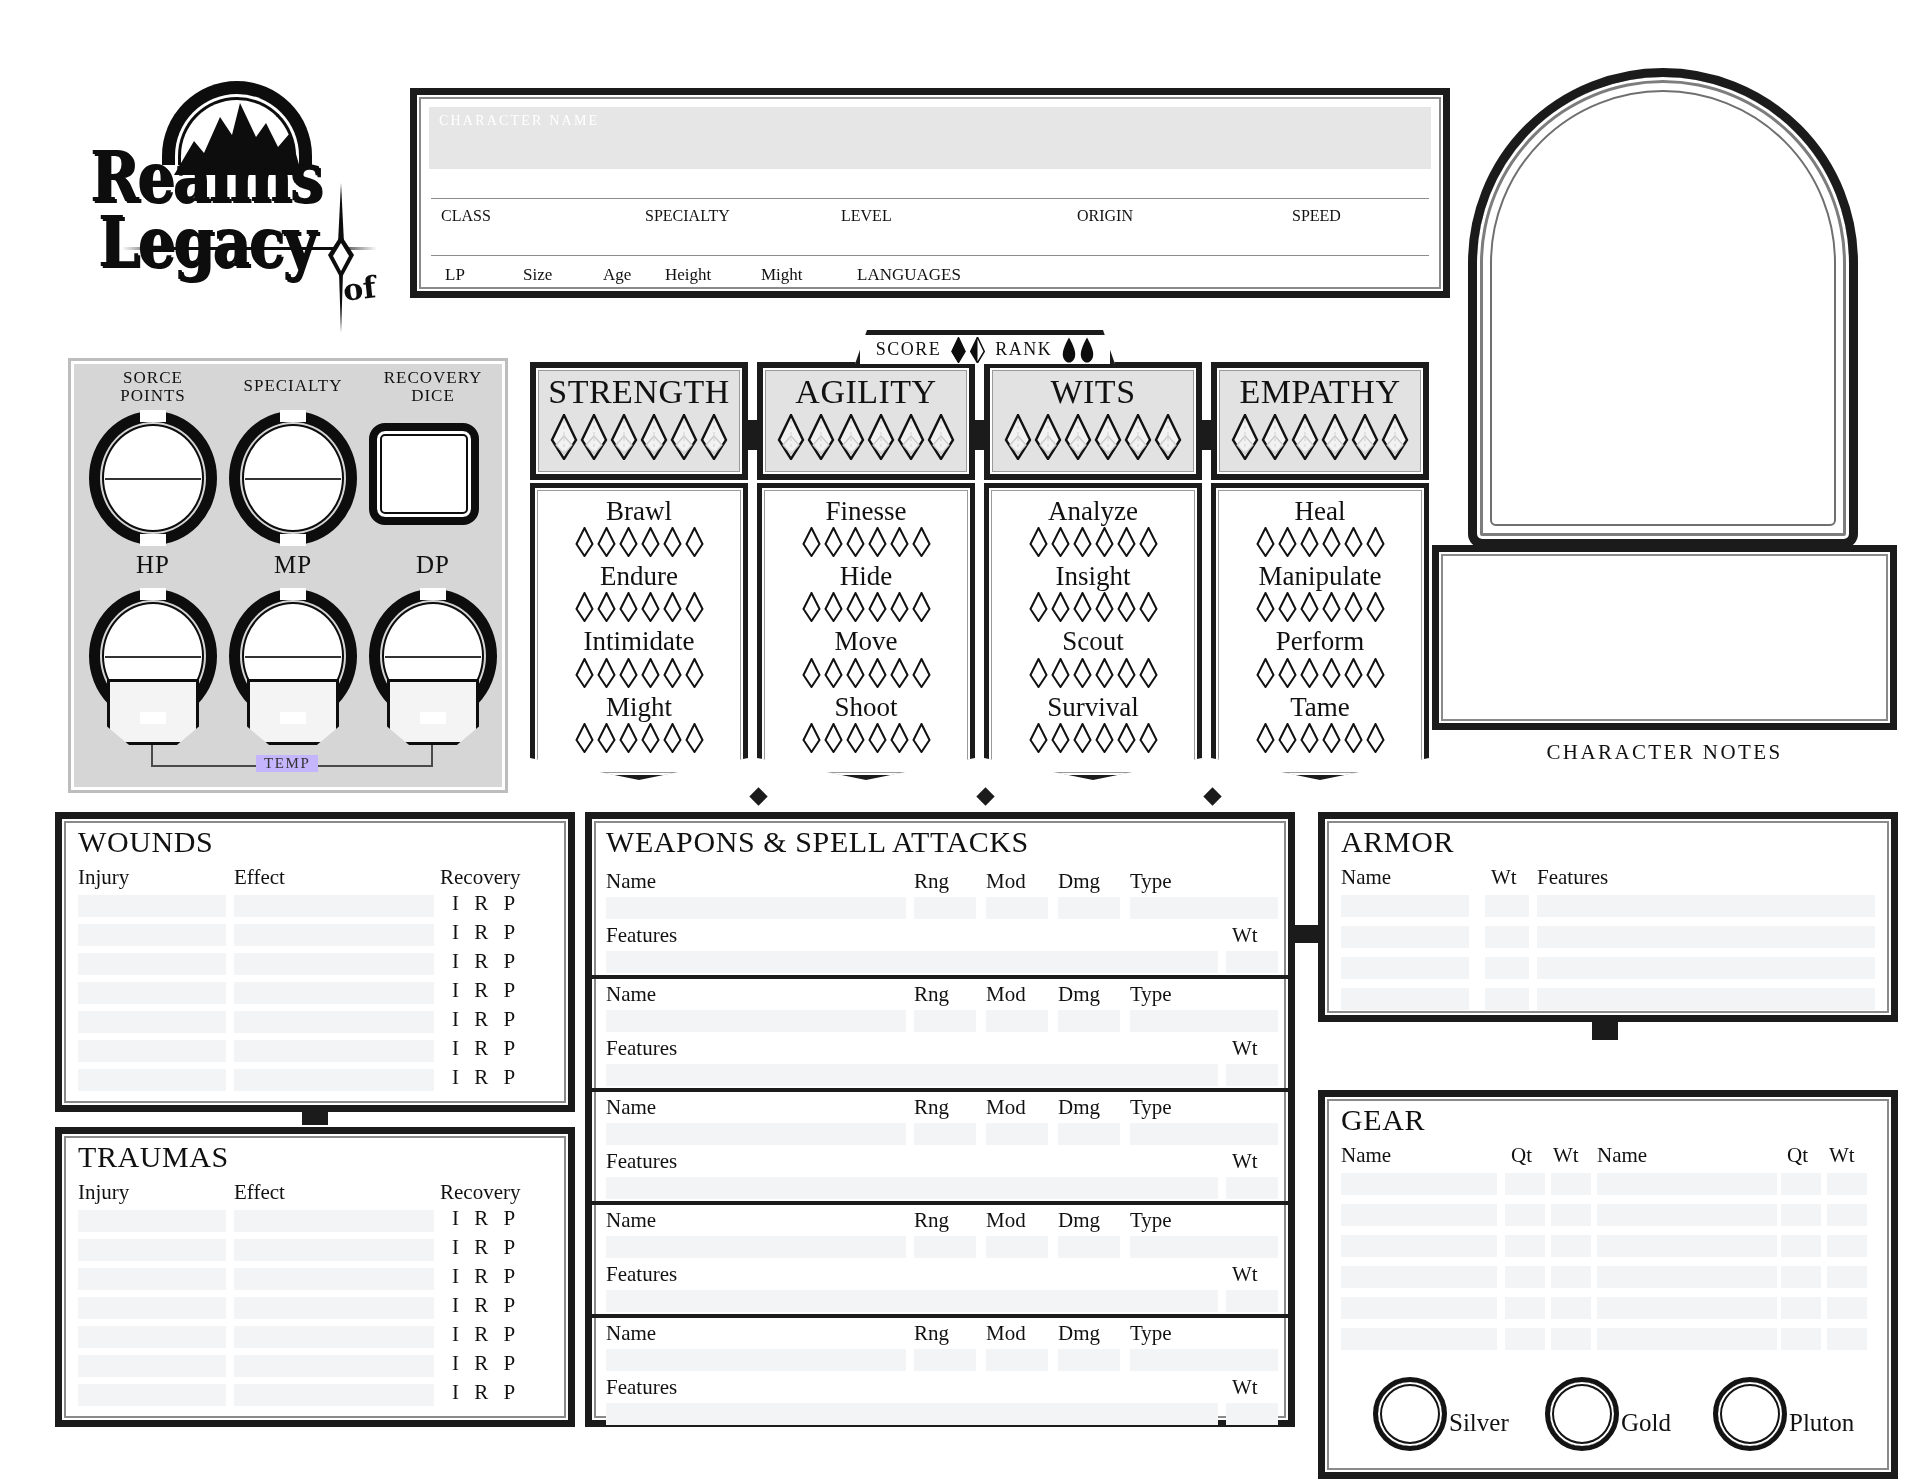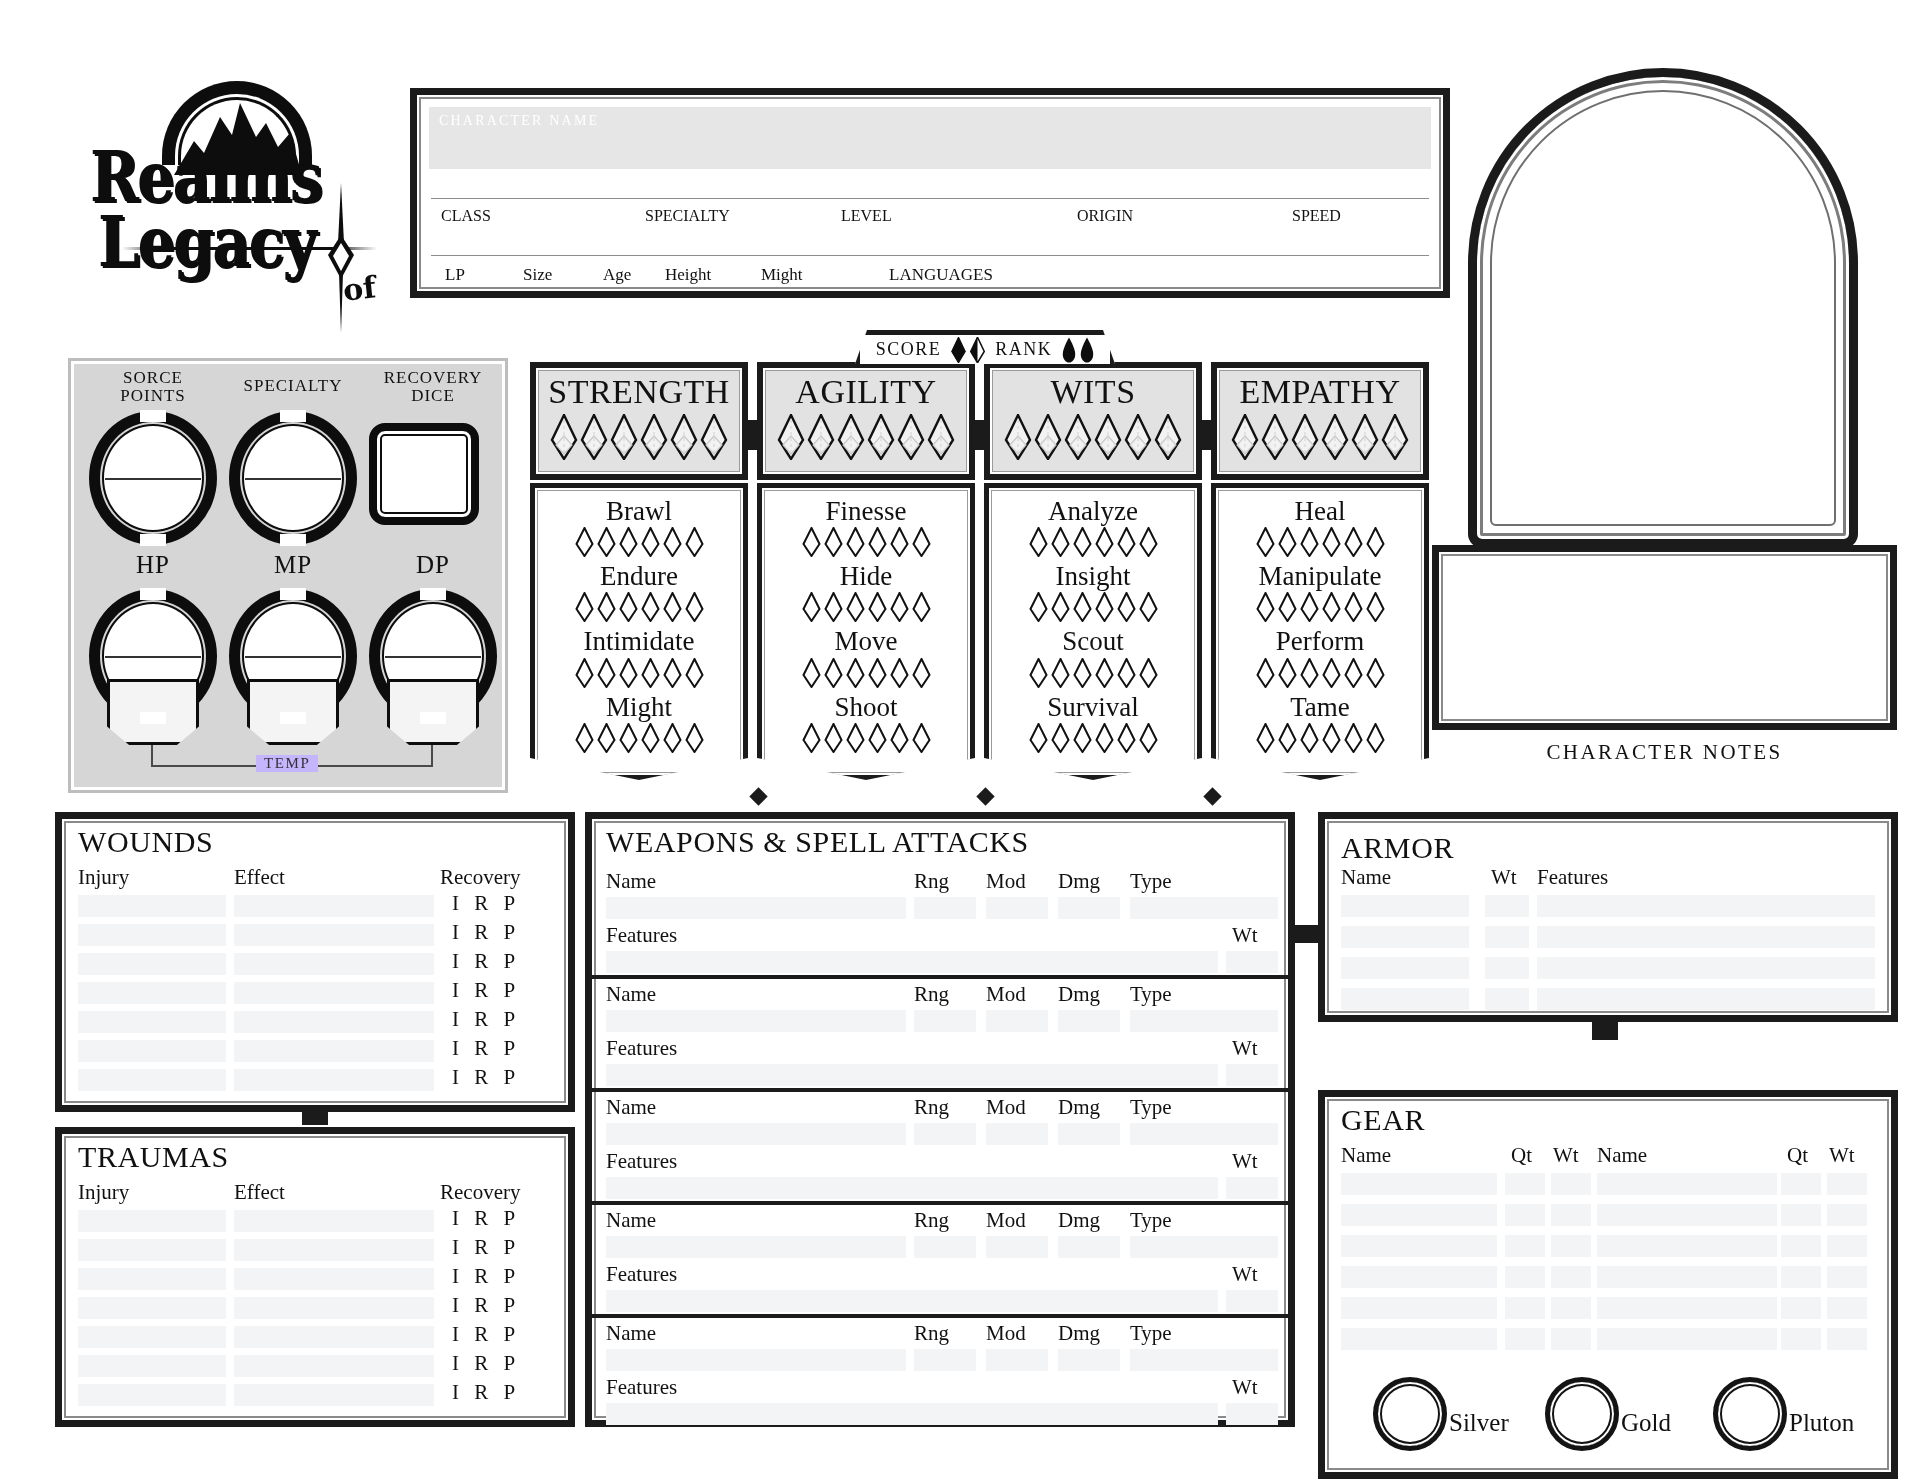--- a/index.html
+++ b/index.html
@@ -235,21 +235,21 @@
     <div class="hdr-lbl" style="left:660px; top:112px;">ORIGIN</div>
     <div class="hdr-lbl" style="left:875px; top:112px;">SPEED</div>
 
     <div class="underline" style="left:14px; right:14px; top:160px;"></div>
 
     <div class="hdr-lbl hdr-small" style="left:28px;  top:170px;">LP</div>
     <div class="hdr-lbl hdr-small" style="left:106px; top:170px;">Size</div>
     <div class="hdr-lbl hdr-small" style="left:186px; top:170px;">Age</div>
     <div class="hdr-lbl hdr-small" style="left:248px; top:170px;">Height</div>
     <div class="hdr-lbl hdr-small" style="left:344px; top:170px;">Might</div>
-    <div class="hdr-lbl hdr-small" style="left:440px; top:170px;margin-left:32px;">LANGUAGES</div>
+    <div class="hdr-lbl hdr-small" style="left:440px; top:170px;">LANGUAGES</div>
 
     <div class="underline" style="left:22px; width:72px;  top:160px;"></div>
     <div class="underline" style="left:102px;width:70px;  top:160px;"></div>
     <div class="underline" style="left:180px;width:58px;  top:160px;"></div>
     <div class="underline" style="left:244px;width:88px;  top:160px;"></div>
     <div class="underline" style="left:340px;width:88px;  top:160px;"></div>
     <div class="underline" style="left:436px;right:14px;  top:160px;"></div>
   </div>
 
   <div id="portrait-frame"></div>
@@ -1018,21 +1018,21 @@
         <div class="fill-row" style="position: absolute; left: 538px; width: 148px; top: 530px;"></div>
         <div class="col-hdr" style="position: absolute; left: 14px; top: 556px;">Features</div>
         <div class="col-hdr" style="position: absolute; left: 640px; top: 556px;">Wt</div>
         <div class="fill-row" style="position: absolute; left: 14px; width: 612px; top: 584px;"></div>
         <div class="fill-row" style="position: absolute; left: 634px; width: 52px; top: 584px;"></div>
       </div>
   </div>
   <div class="box-connector" style="left:1292px; top:925px;"></div>
 
   <div class="frame-outer" id="armor-box">
-    <div class="panel-title" style="position:absolute;left:16px;top:12px;">ARMOR</div>
+    <div class="panel-title" style="position:absolute;left:16px;top:6px;">ARMOR</div>
     <div class="col-hdr" style="position:absolute;left:16px;top:46px;">Name</div>
     <div class="col-hdr" style="position:absolute;left:166px;top:46px;">Wt</div>
     <div class="col-hdr" style="position:absolute;left:212px;top:46px;">Features</div>
     <div id="armor-rows">
         <div class="fill-row" style="position: absolute; left: 16px; width: 128px; top: 76px;"></div>
         <div class="fill-row" style="position: absolute; left: 160px; width: 44px; top: 76px;"></div>
         <div class="fill-row" style="position: absolute; left: 212px; width: 338px; top: 76px;"></div>
         <div class="fill-row" style="position: absolute; left: 16px; width: 128px; top: 107px;"></div>
         <div class="fill-row" style="position: absolute; left: 160px; width: 44px; top: 107px;"></div>
         <div class="fill-row" style="position: absolute; left: 212px; width: 338px; top: 107px;"></div>

